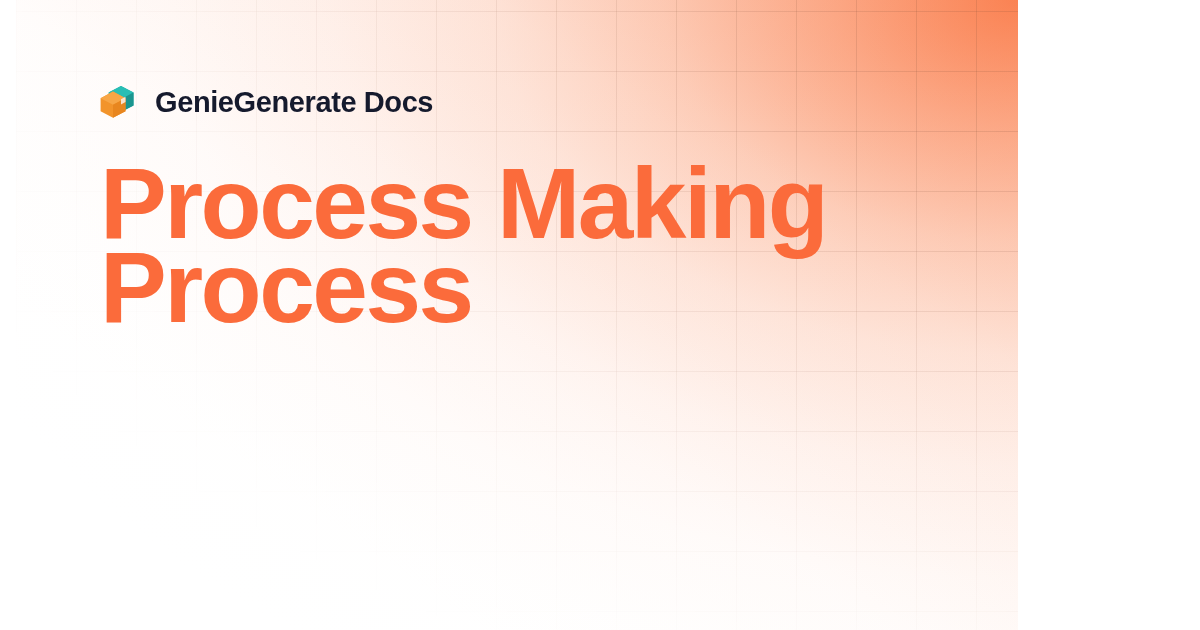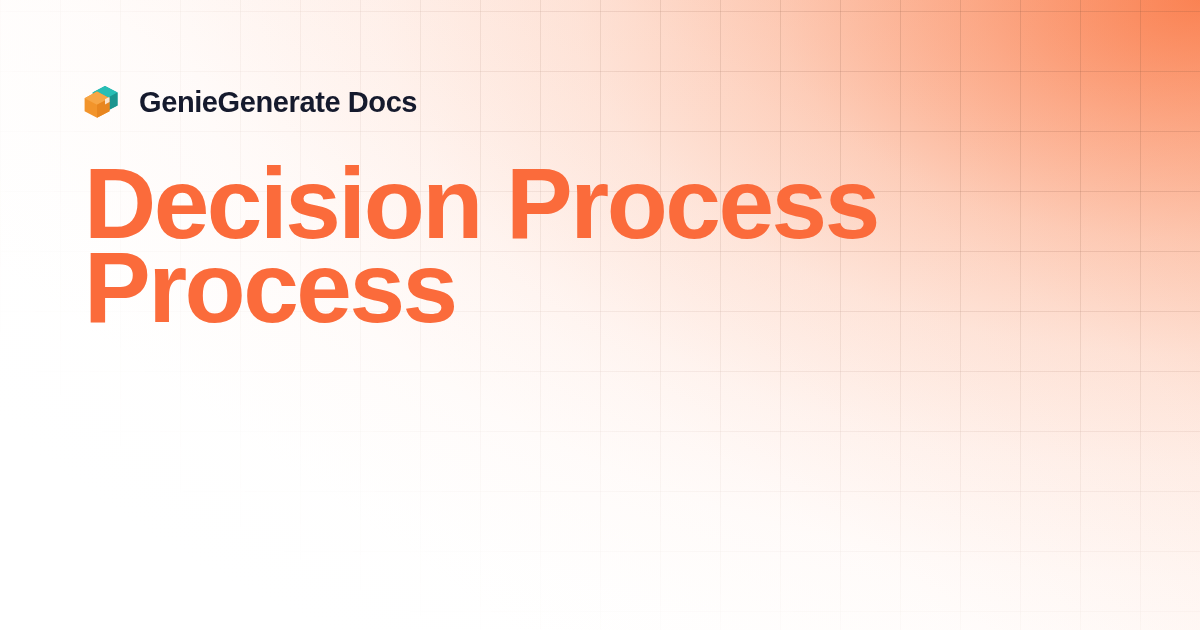--- a/index.html
+++ b/index.html
@@ -5,25 +5,26 @@
   * { margin:0; padding:0; box-sizing:border-box; }
 
   html, body {
     width:1200px; height:630px;
     overflow:hidden;
     background:#ffffff;
   }
 
   .card {
     position:relative;
-    width:1200px;
+    width:1002px;
     height:630px;
     background:#ffffff;
     overflow:hidden;
     font-family:"Liberation Sans", sans-serif;
+    margin-left:16px;
   }
 
   
   .bg-wash {
     position:absolute; inset:0;
     background:
       radial-gradient(118% 128% at 100% 0%,
         rgba(250,120,70,0.92) 0%,
         rgba(251,146,104,0.72) 16%,
         rgba(252,176,144,0.55) 30%,
@@ -148,17 +149,17 @@
           <polygon points="13.0,8.6 25.5,15.2 25.5,28.2 13.0,34.8 0.6,28.2 0.6,15.2" fill="#F2942B"></polygon>
           <polygon points="13.0,8.6 25.5,15.2 13.0,21.8 0.6,15.2" fill="#F7A646"></polygon>
           <polygon points="13.0,21.8 25.5,15.2 25.5,28.2 13.0,34.8" fill="#E8861F"></polygon>
 
           <polygon points="21.0,16.2 25.5,13.8 25.5,19.0 21.0,21.4" fill="#FDF3EC" opacity="0.85"></polygon>
         </svg>
       </span>
       <span class="brand-name">GenieGenerate Docs</span>
     </div>
 
-    <h1 class="headline">Decision Process Process</h1>
+    <h1 class="headline">Process Making Process</h1>
 
 
   </div>
 </div>
 
 </body></html>

